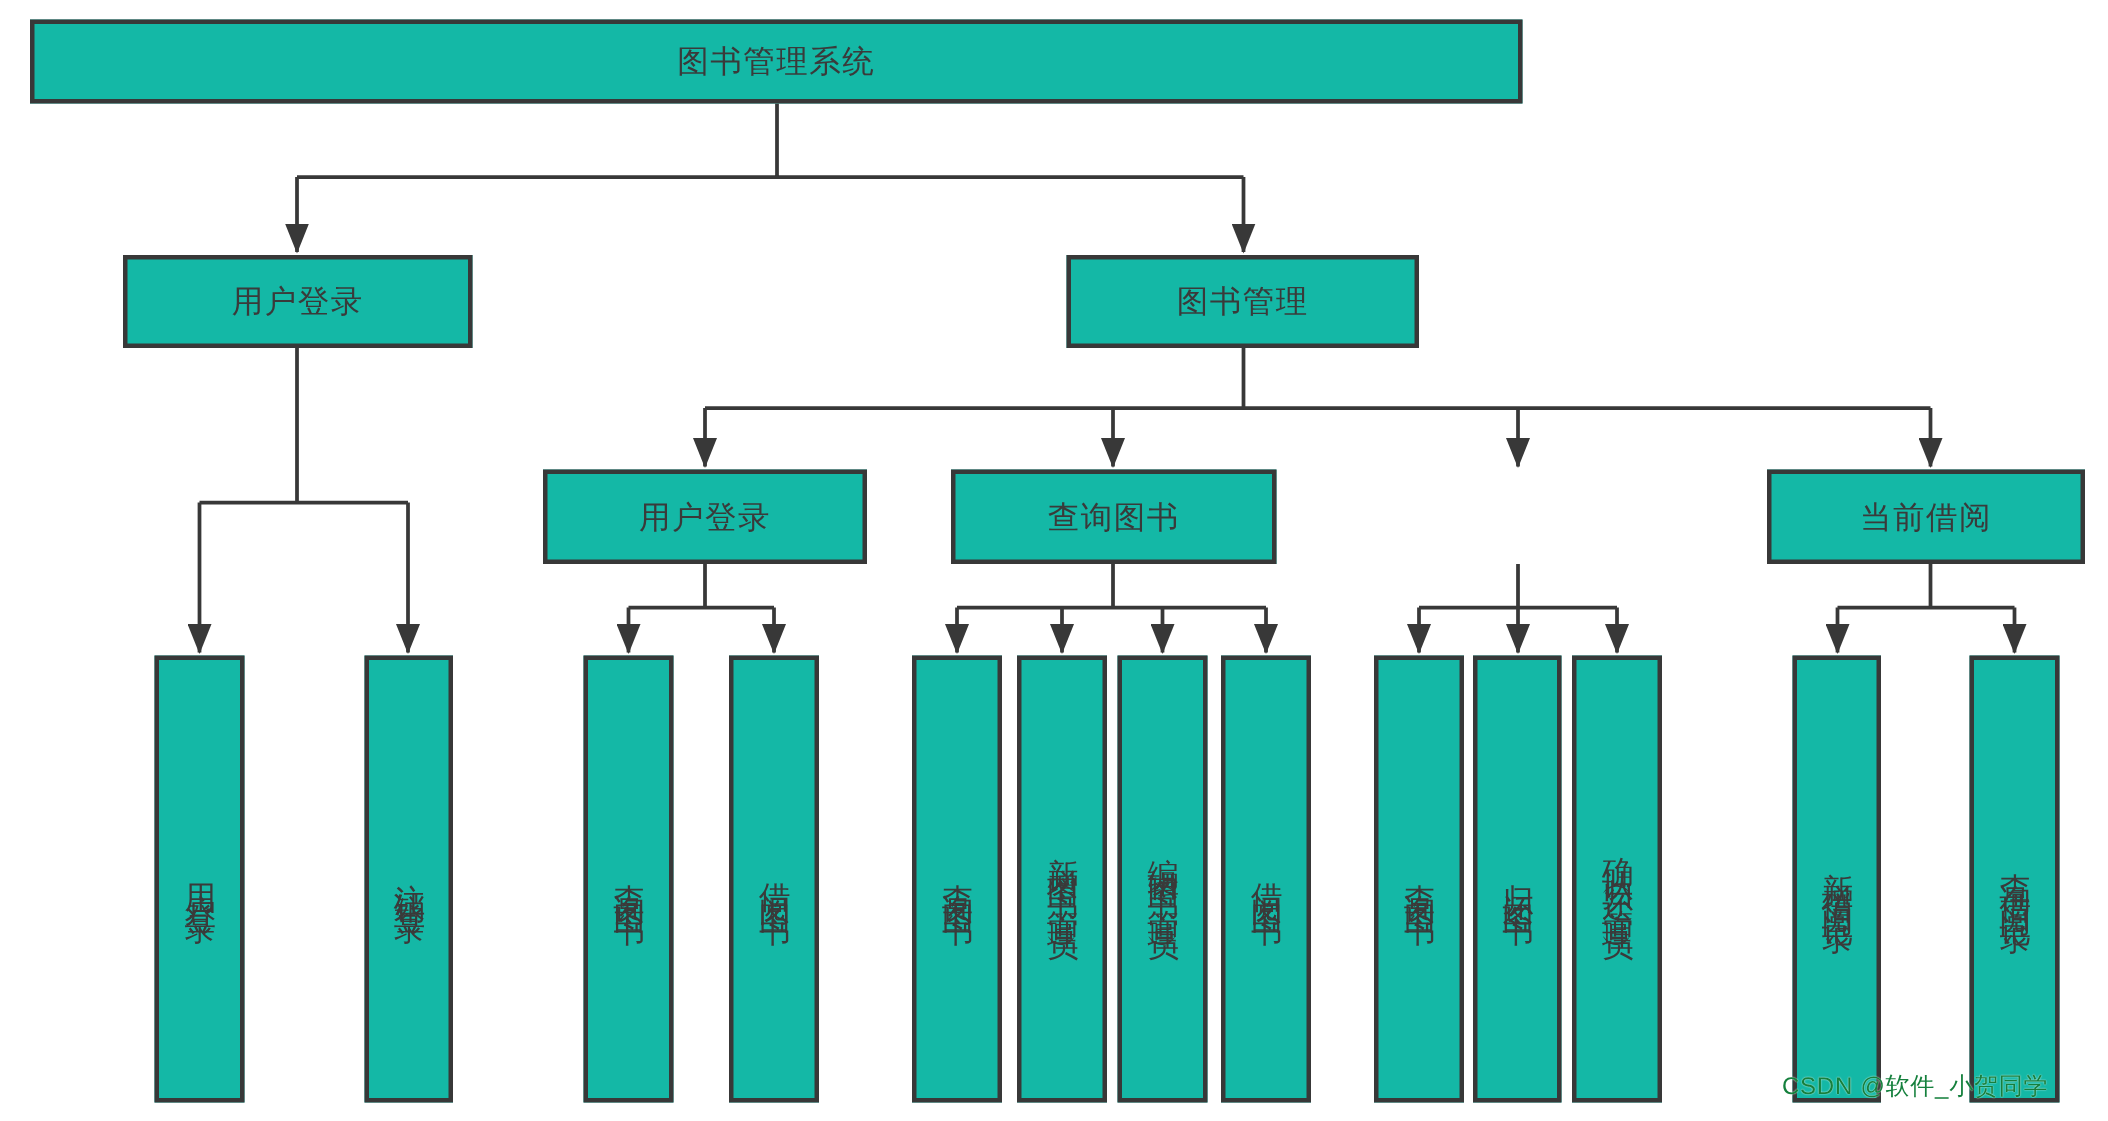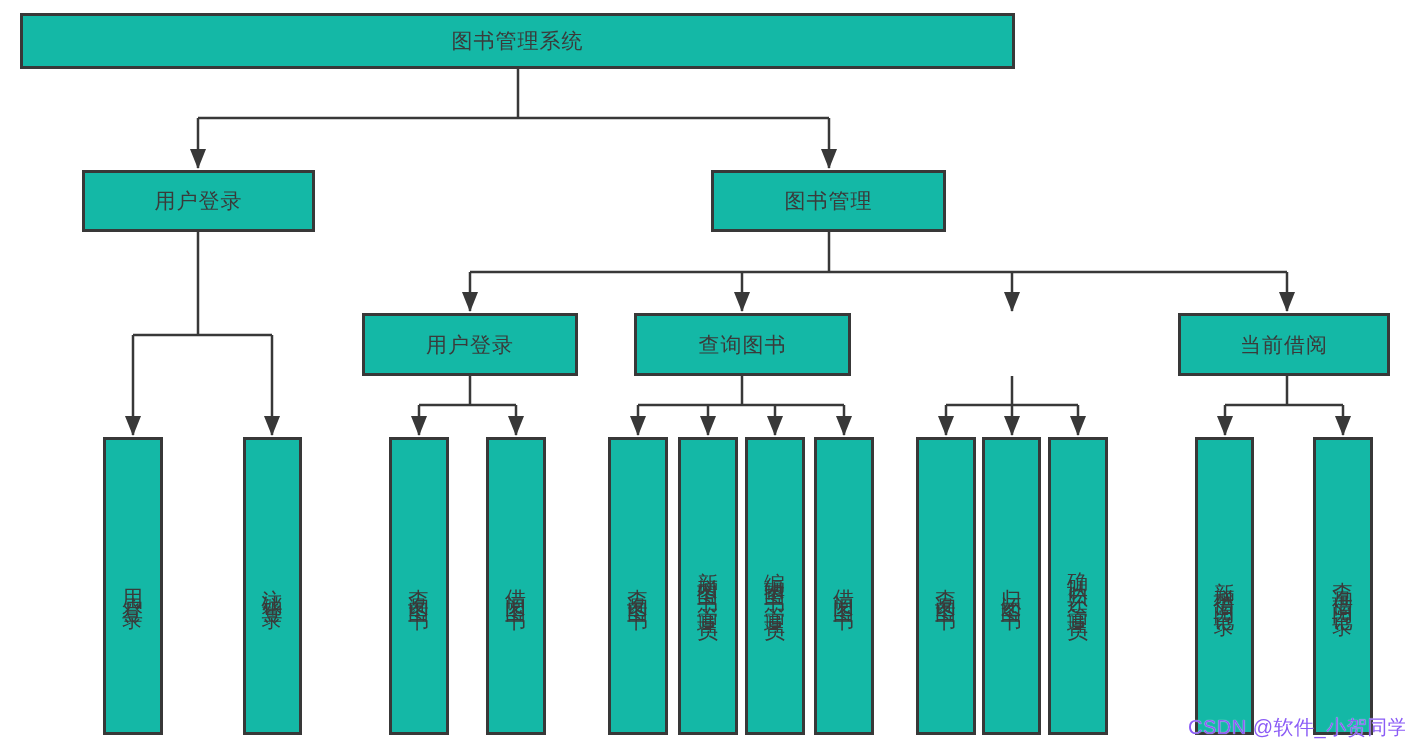--- a/index.html
+++ b/index.html
@@ -65,22 +65,22 @@
   #l-cur-query   { left: 916px;  width: 60px; }
   #l-cur-return  { left: 982px;  width: 59px; }
   #l-cur-confirm { left: 1048px; width: 60px; }
   #l-rec-add     { left: 1195px; width: 59px; }
   #l-rec-query   { left: 1313px; width: 60px; }
   #watermark {
     position: absolute;
     left: 1188px;
     top: 714px;
     width: 215px;
-    color: #8b5cf6;
-    font-size: 20px;
+    color: #15803d;
+    font-size: 16px;
     letter-spacing: 0.5px;
     z-index: 3;
     text-shadow: 0 0 1px #ffffff;
     white-space: nowrap;
   }
 </style>
 </head>
 <body>
 
 <div id="canvas">

